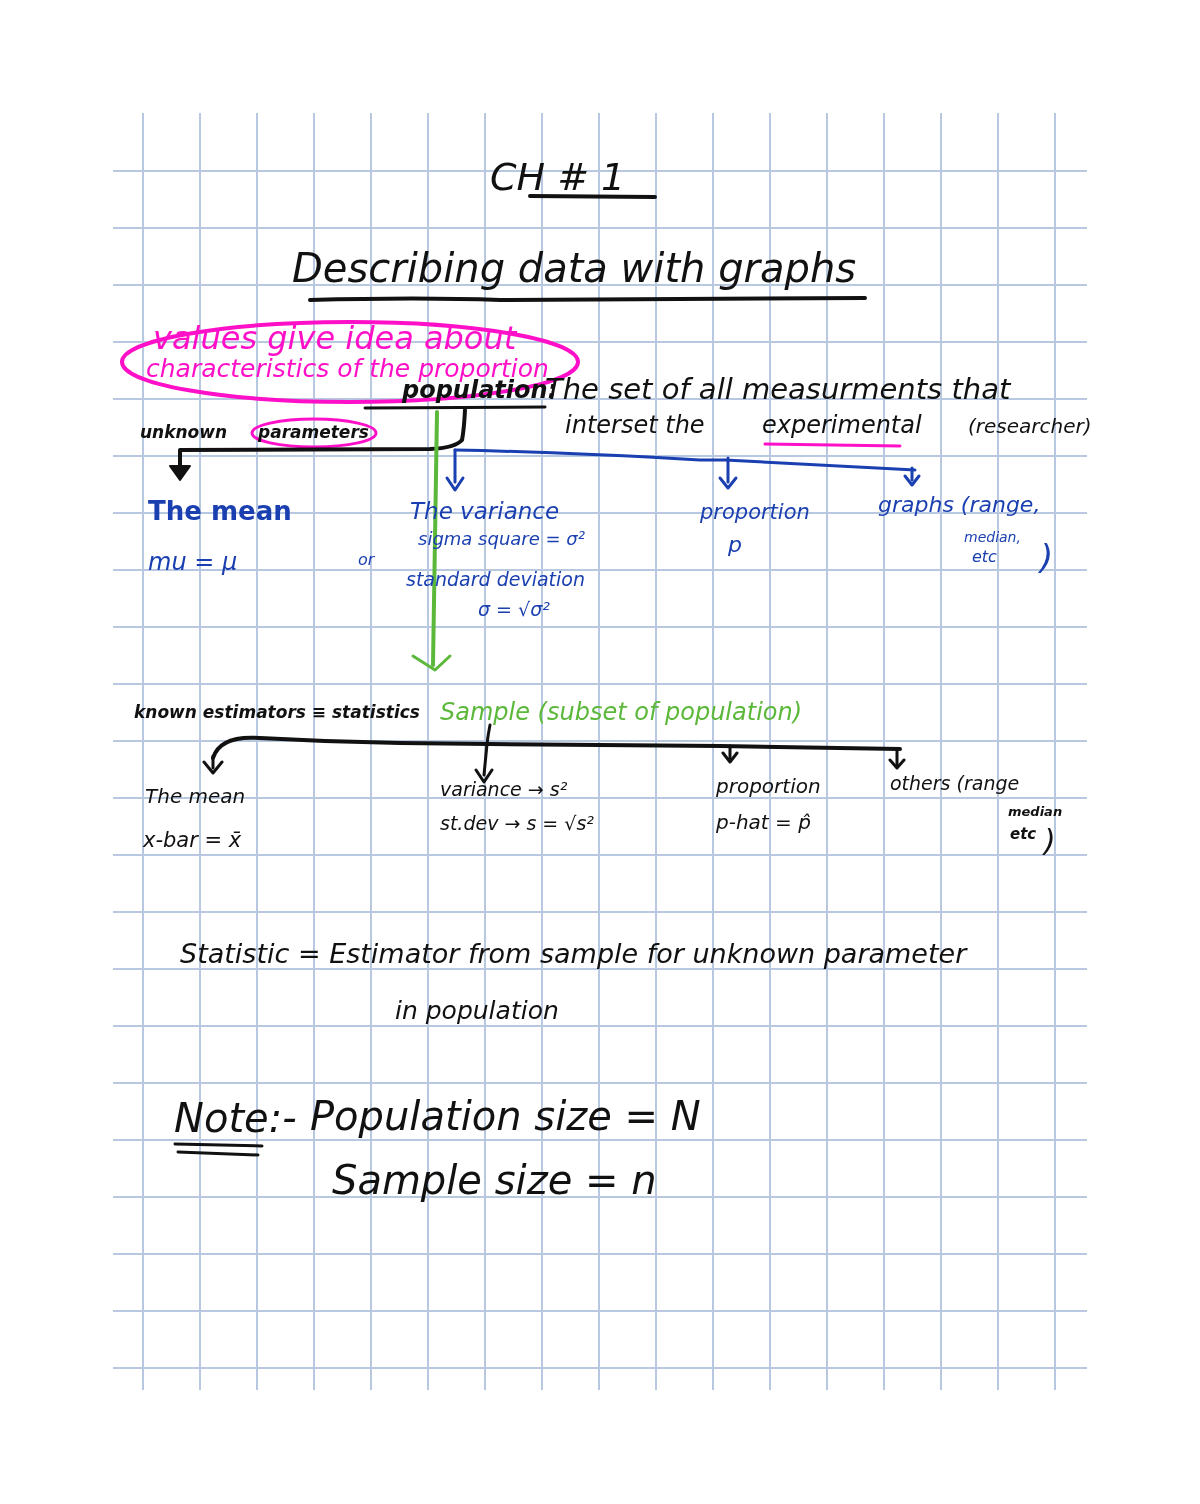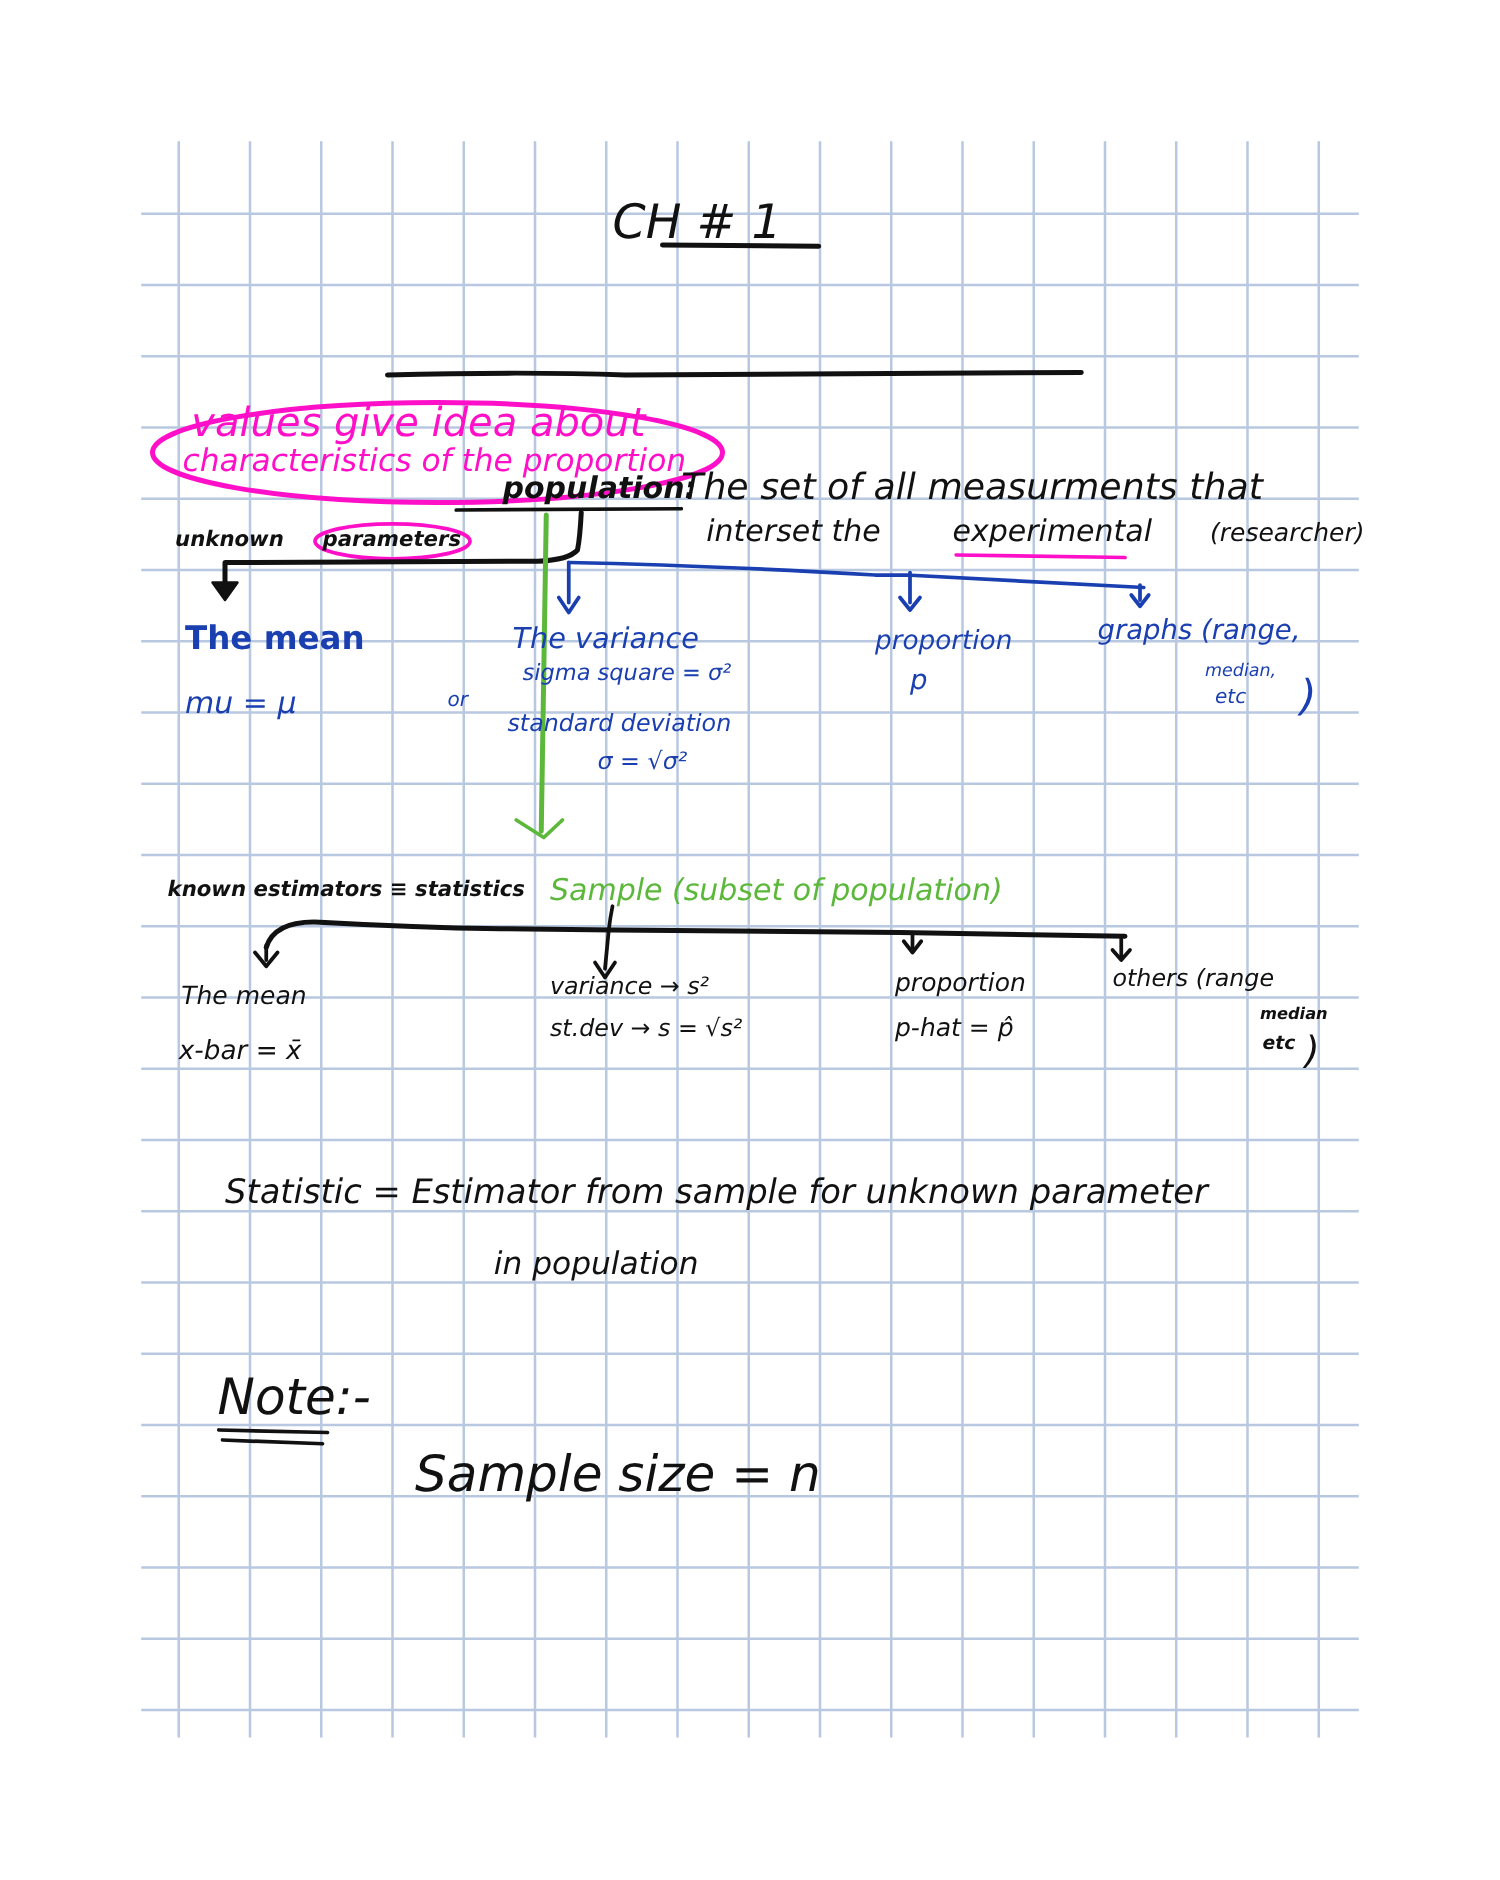--- a/index.html
+++ b/index.html
@@ -102,20 +102,21 @@
     <path d="M730 746 L730 758" stroke="#111" stroke-width="3"></path>
     <path d="M723 753 L730 762 L737 753" stroke="#111" stroke-width="3"></path>
     <path d="M897 749 L897 765" stroke="#111" stroke-width="3"></path>
     <path d="M890 760 L897 768 L904 760" stroke="#111" stroke-width="3"></path>
 
     <path d="M175 1144 L262 1146" stroke="#111" stroke-width="3"></path>
     <path d="M178 1152 L258 1155" stroke="#111" stroke-width="3"></path>
   </svg>
 
   <div class="ink hand black" style="left:490px; top:158px; font-size:38px;">CH # 1</div>
+  <div class="ink hand black" style="left:292px; top:248px; font-size:40px;">Describing data with graphs</div>
 
   <div class="ink hand pink" style="left:153px; top:322px; font-size:32px;">values give idea about</div>
   <div class="ink hand pink" style="left:146px; top:356px; font-size:25px;">characteristics of the proportion</div>
 
   <div class="ink hand black bold" style="left:402px; top:378px; font-size:24px;">population:</div>
   <div class="ink hand black" style="left:545px; top:375px; font-size:29px;">The set of all measurments that</div>
   <div class="ink hand black" style="left:565px; top:413px; font-size:24px;">interset the</div>
   <div class="ink hand black" style="left:762px; top:413px; font-size:24px;">experimental</div>
   <div class="ink hand black" style="left:942px; top:416px; font-size:20px;padding-left:26px;">(researcher)</div>
 
@@ -153,15 +154,16 @@
 
   <div class="ink hand black" style="left:890px; top:774px; font-size:19px;">others (range</div>
   <div class="ink hand black bold" style="left:1008px; top:805px; font-size:13px;">median</div>
   <div class="ink hand black bold" style="left:1010px; top:827px; font-size:15px;">etc</div>
   <div class="ink hand black" style="left:1044px; top:826px; font-size:30px;">)</div>
 
   <div class="ink hand black" style="left:180px; top:940px; font-size:27px;">Statistic = Estimator from sample for unknown parameter</div>
   <div class="ink hand black" style="left:395px; top:998px; font-size:25px;">in population</div>
 
   <div class="ink hand black" style="left:174px; top:1098px; font-size:40px;">Note:-</div>
+  <div class="ink hand black" style="left:310px; top:1096px; font-size:40px;">Population size = N</div>
   <div class="ink hand black" style="left:332px; top:1160px; font-size:40px;text-align:center;">Sample size = n</div>
 
 </div>
 
 </body></html>

